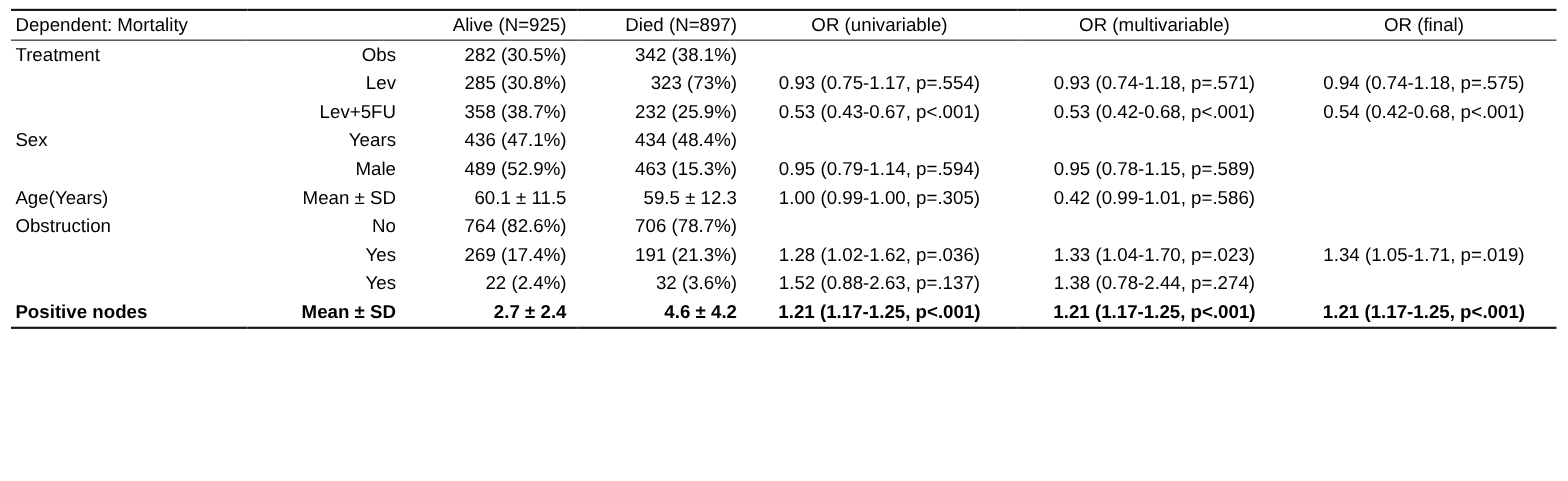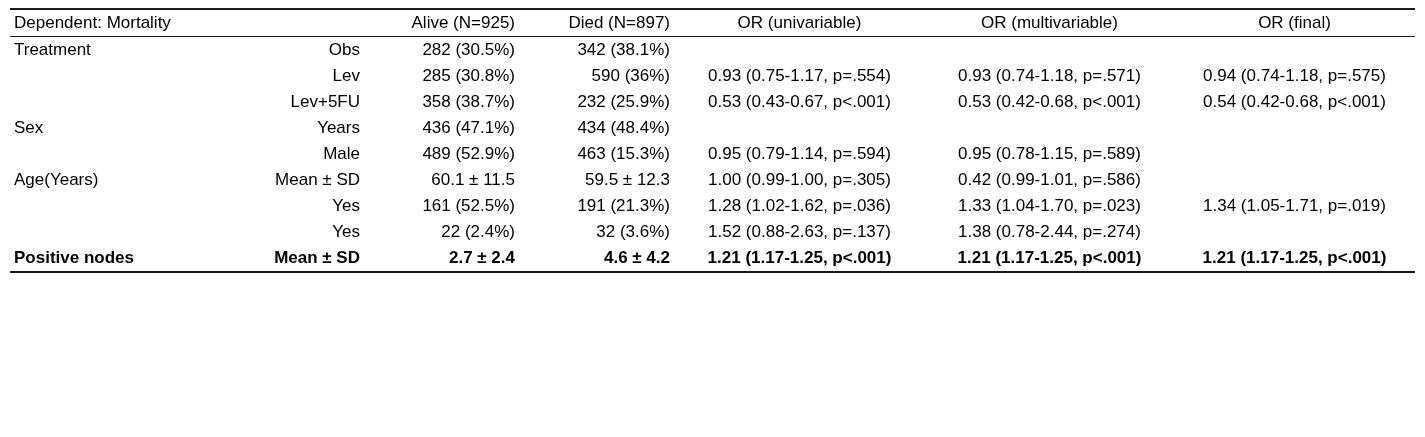--- a/index.html
+++ b/index.html
@@ -92,21 +92,21 @@
         <td class="num">282 (30.5%)</td>
         <td class="num">342 (38.1%)</td>
         <td class="or"></td>
         <td class="or"></td>
         <td class="or"></td>
       </tr>
       <tr>
         <td class="var-name"></td>
         <td class="level">Lev</td>
         <td class="num">285 (30.8%)</td>
-        <td class="num">590 (36%)</td>
+        <td class="num">323 (73%)</td>
         <td class="or">0.93 (0.75-1.17, p=.554)</td>
         <td class="or">0.93 (0.74-1.18, p=.571)</td>
         <td class="or">0.94 (0.74-1.18, p=.575)</td>
       </tr>
       <tr>
         <td class="var-name"></td>
         <td class="level">Lev+5FU</td>
         <td class="num">358 (38.7%)</td>
         <td class="num">232 (25.9%)</td>
         <td class="or">0.53 (0.43-0.67, p&lt;.001)</td>
@@ -134,23 +134,32 @@
       <tr>
         <td class="var-name">Age(Years)</td>
         <td class="level">Mean ± SD</td>
         <td class="num">60.1 ± 11.5</td>
         <td class="num">59.5 ± 12.3</td>
         <td class="or">1.00 (0.99-1.00, p=.305)</td>
         <td class="or">0.42 (0.99-1.01, p=.586)</td>
         <td class="or"></td>
       </tr>
       <tr>
+        <td class="var-name">Obstruction</td>
+        <td class="level">No</td>
+        <td class="num">764 (82.6%)</td>
+        <td class="num">706 (78.7%)</td>
+        <td class="or"></td>
+        <td class="or"></td>
+        <td class="or"></td>
+      </tr>
+      <tr>
         <td class="var-name"></td>
         <td class="level">Yes</td>
-        <td class="num">161 (52.5%)</td>
+        <td class="num">269 (17.4%)</td>
         <td class="num">191 (21.3%)</td>
         <td class="or">1.28 (1.02-1.62, p=.036)</td>
         <td class="or">1.33 (1.04-1.70, p=.023)</td>
         <td class="or">1.34 (1.05-1.71, p=.019)</td>
       </tr>
       <tr>
         <td class="var-name"></td>
         <td class="level">Yes</td>
         <td class="num">22 (2.4%)</td>
         <td class="num">32 (3.6%)</td>

